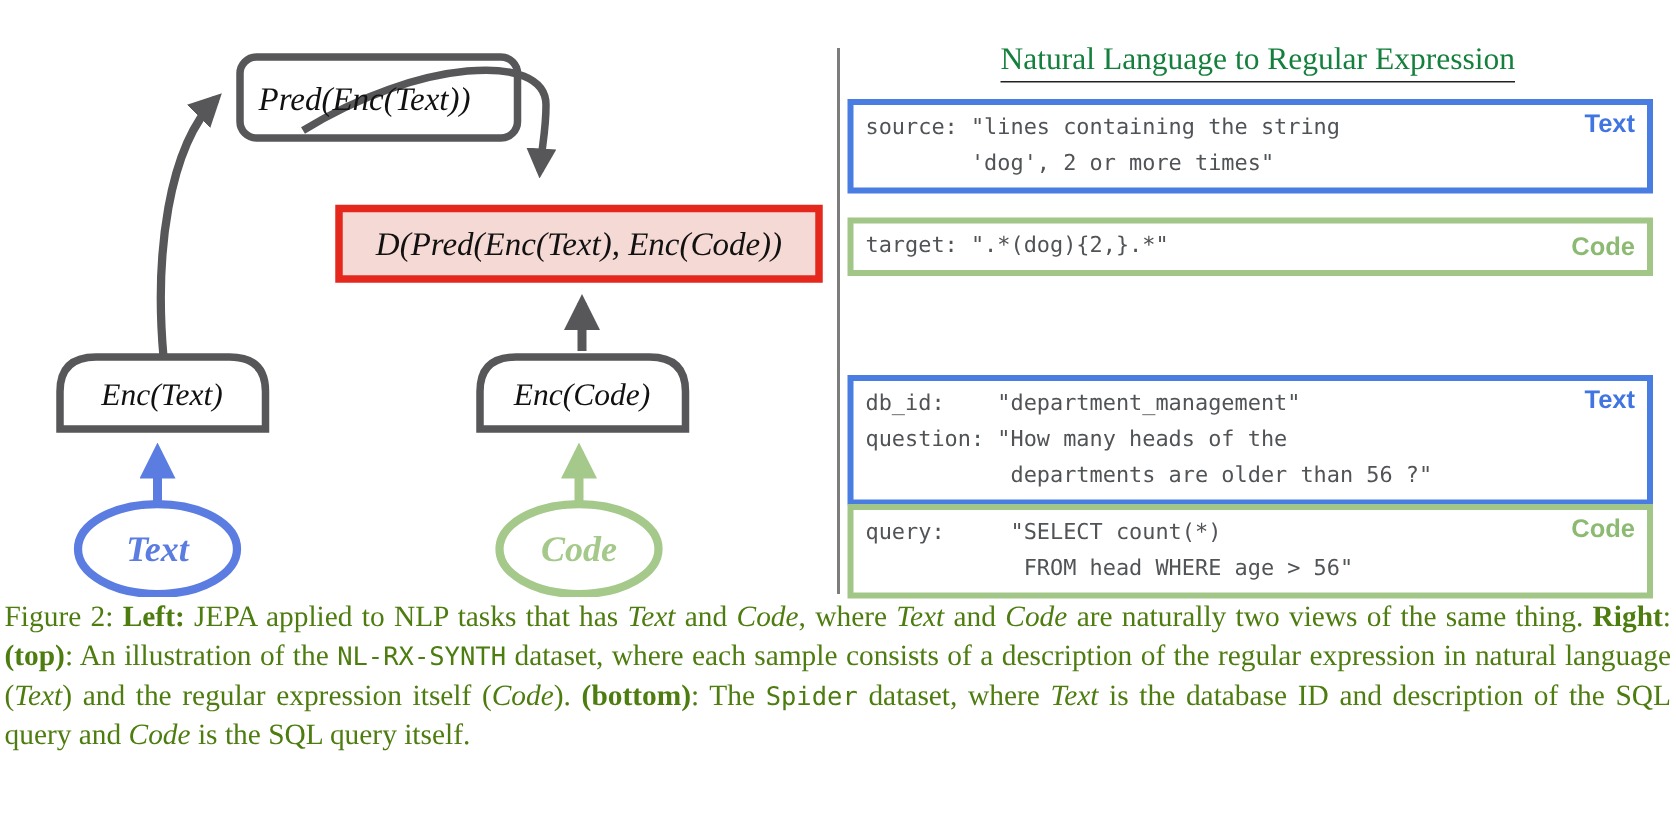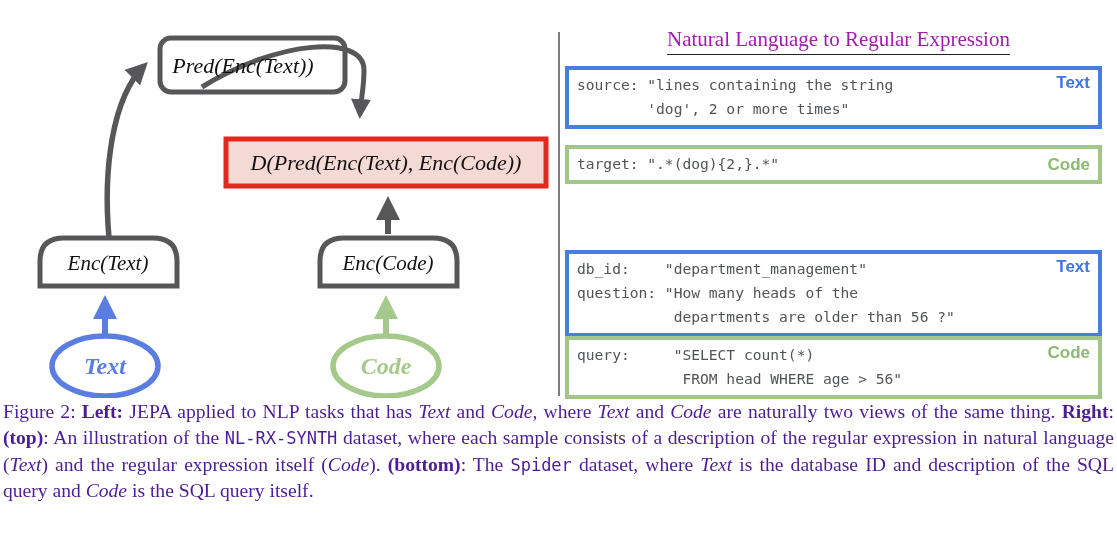--- a/index.html
+++ b/index.html
@@ -7,37 +7,37 @@
         font-family:"Liberation Serif",serif;}
 
   
   #diagram{position:absolute;left:0;top:0;}
 
   
   #divider{position:absolute;left:558px;top:32px;width:0;height:364px;
            border-left:2px solid #7d7d7d;}
   #right{position:absolute;left:563px;top:0;width:551px;height:398px;}
   .sec-title{position:absolute;left:0;width:100%;text-align:center;
-             font-size:21px;color:#a21caf;}
+             font-size:21px;color:#15803d;}
   .sec-title span{display:inline-block;border-bottom:1.7px solid #222;padding-bottom:2px;}
   .sample-box{position:absolute;left:2px;width:537px;box-sizing:border-box;
               background:#fff;padding:3px 8px 4px 8px;}
   .sample-box.blue{border:4px solid #4a7de1;}
   .sample-box.green{border:4px solid #a2c687;}
   .sample-box pre{margin:0;font-family:"DejaVu Sans Mono",monospace;
                   font-size:14.6px;line-height:24px;color:#515457;white-space:pre;}
   .view-label{position:absolute;right:8px;top:3px;
               font-family:"Liberation Sans",sans-serif;font-weight:bold;font-size:17px;}
   .view-label.blue{color:#4176e1;}
   .view-label.green{color:#8cba72;}
   .view-label.mid{top:50%;transform:translateY(-50%);}
 
   
   #caption{position:absolute;left:3px;top:399px;width:1111px;
-           font-size:19.6px;line-height:26.4px;color:#4c1d95;text-align:justify;}
+           font-size:19.6px;line-height:26.4px;color:#4d7c0f;text-align:justify;}
   .seg{font-style:normal;}
   .b{font-weight:bold;}
   .m{font-style:italic;}
   .tt{font-family:"DejaVu Sans Mono",monospace;font-size:17px;}
 </style>
 </head>
 <body>
 
 <div id="page">
 

